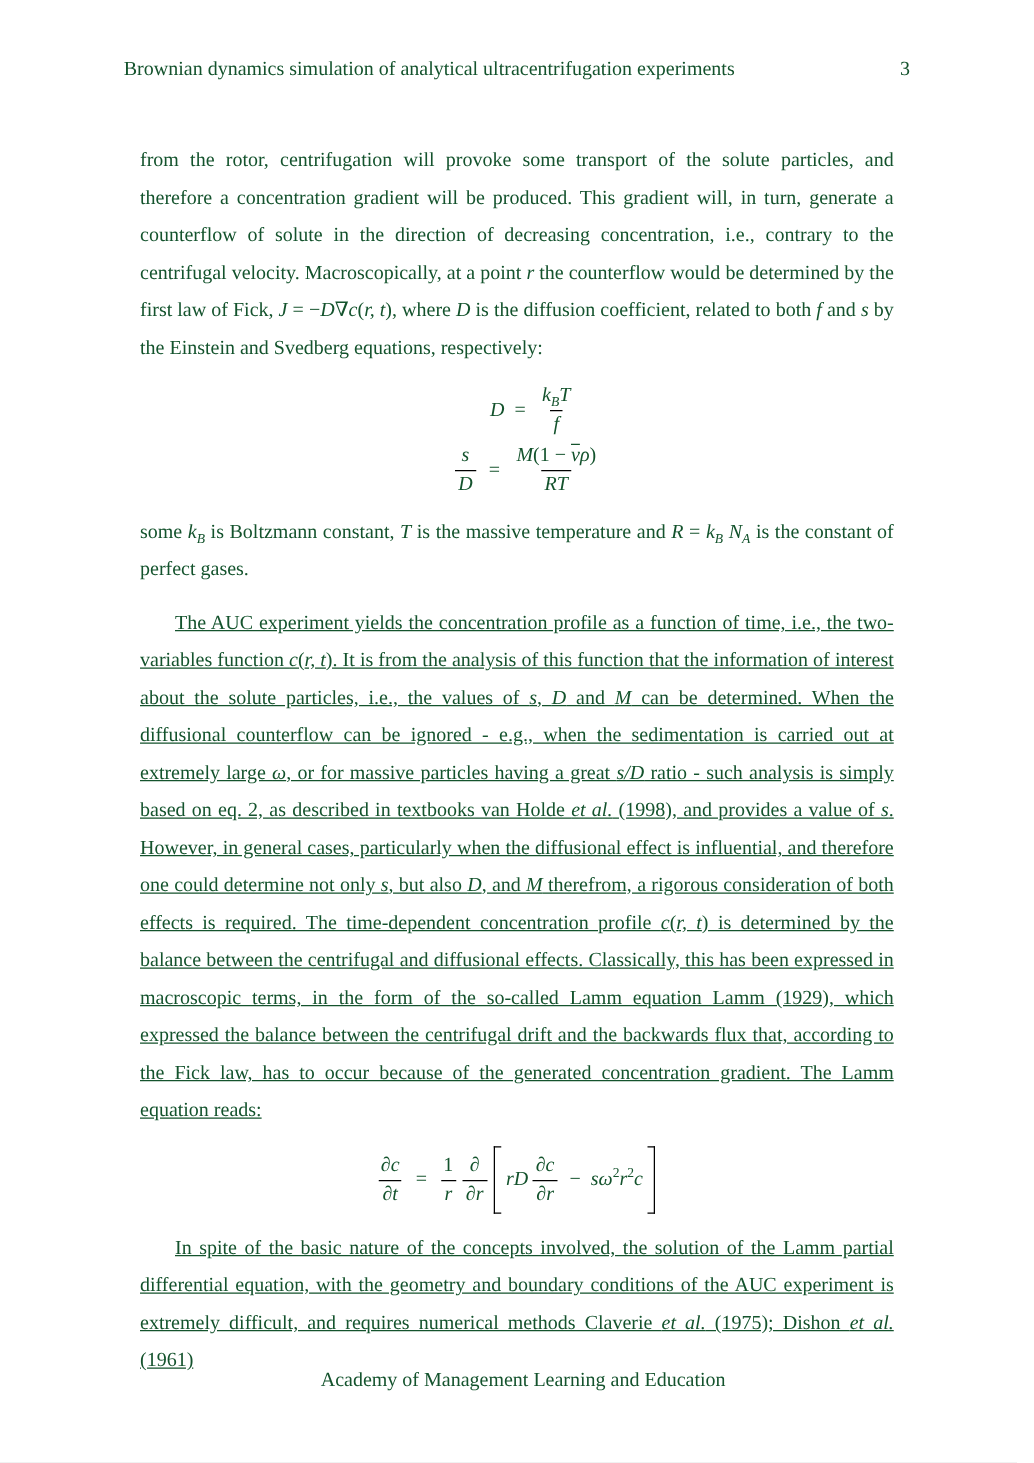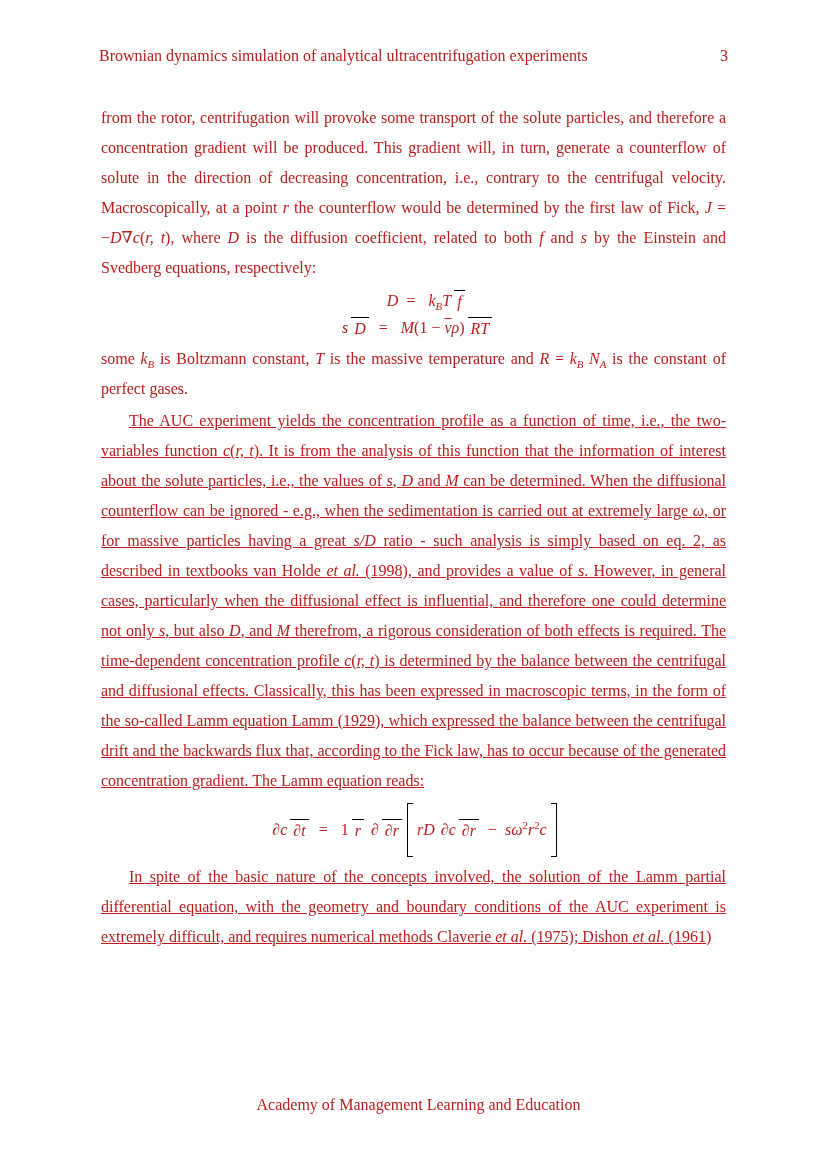--- a/index.html
+++ b/index.html
@@ -3,21 +3,21 @@
 <meta charset="utf-8">
 <style>
   * { box-sizing: border-box; }
   html, body { margin: 0; padding: 0; background: #e8e8e8; }
   .page {
     position: relative;
     width: 827px;
     height: 1170px;
     margin: 0 auto;
     background: #ffffff;
-    color: #b91c1c;
+    color: #14532d;
     font-family: "Liberation Serif", "DejaVu Serif", serif;
   }
   .running-head {
     position: absolute;
     top: 47px;
     left: 99px;
     width: 629px;
     display: flex;
     justify-content: space-between;
     align-items: baseline;
@@ -25,21 +25,21 @@
   }
   .content {
     position: absolute;
     top: 101px;
     left: 99px;
     width: 629px;
     font-size: 16px;
     line-height: 30px;
     text-align: justify;
   }
-  .content p { margin: 2px; }
+  .content p { margin: 13px; }
   .content p.indent { text-indent: 28px; text-decoration: underline; }
   .it { font-style: italic; }
   .ov { text-decoration: overline; }
   sub, sup { font-size: 68%; line-height: 0; }
   
   .eqblock { margin: 7px 0 5px 0; }
   .eqrow {
     display: flex;
     justify-content: center;
     align-items: center;
@@ -52,21 +52,21 @@
   .eqlhs {
     display: inline-flex;
     justify-content: flex-end;
     align-items: center;
     min-width: 38px;
   }
   .eqrel { margin: 0 8px; }
   .eqminus { margin: 0 7px; }
   .frac {
     display: inline-flex;
-    flex-direction: row;
+    flex-direction: column;
     align-items: center;
     margin: 0 2px;
     vertical-align: middle;
   }
   .frac .num { display: block; padding: 0 3px 1px 3px; }
   .frac .den { display: block; border-top: 1px solid #000; padding: 1px 3px 0 3px; }
   .term { margin: 12px 1px; }
   .bracket-left, .bracket-right {
     display: inline-block;
     width: 6px;

